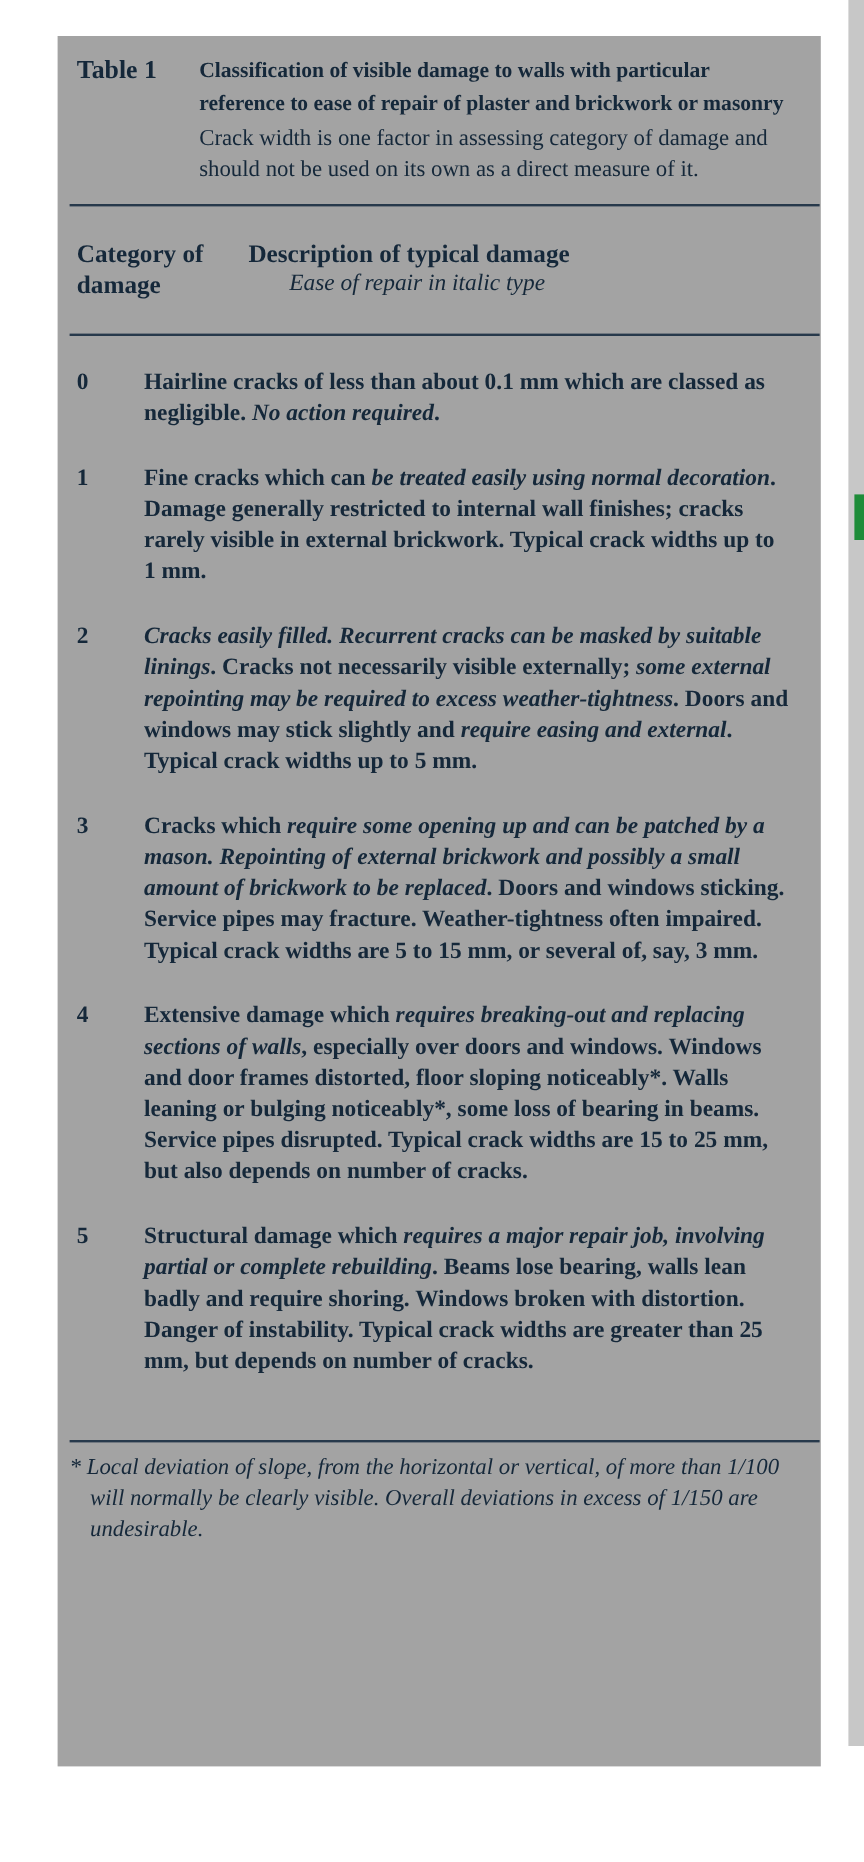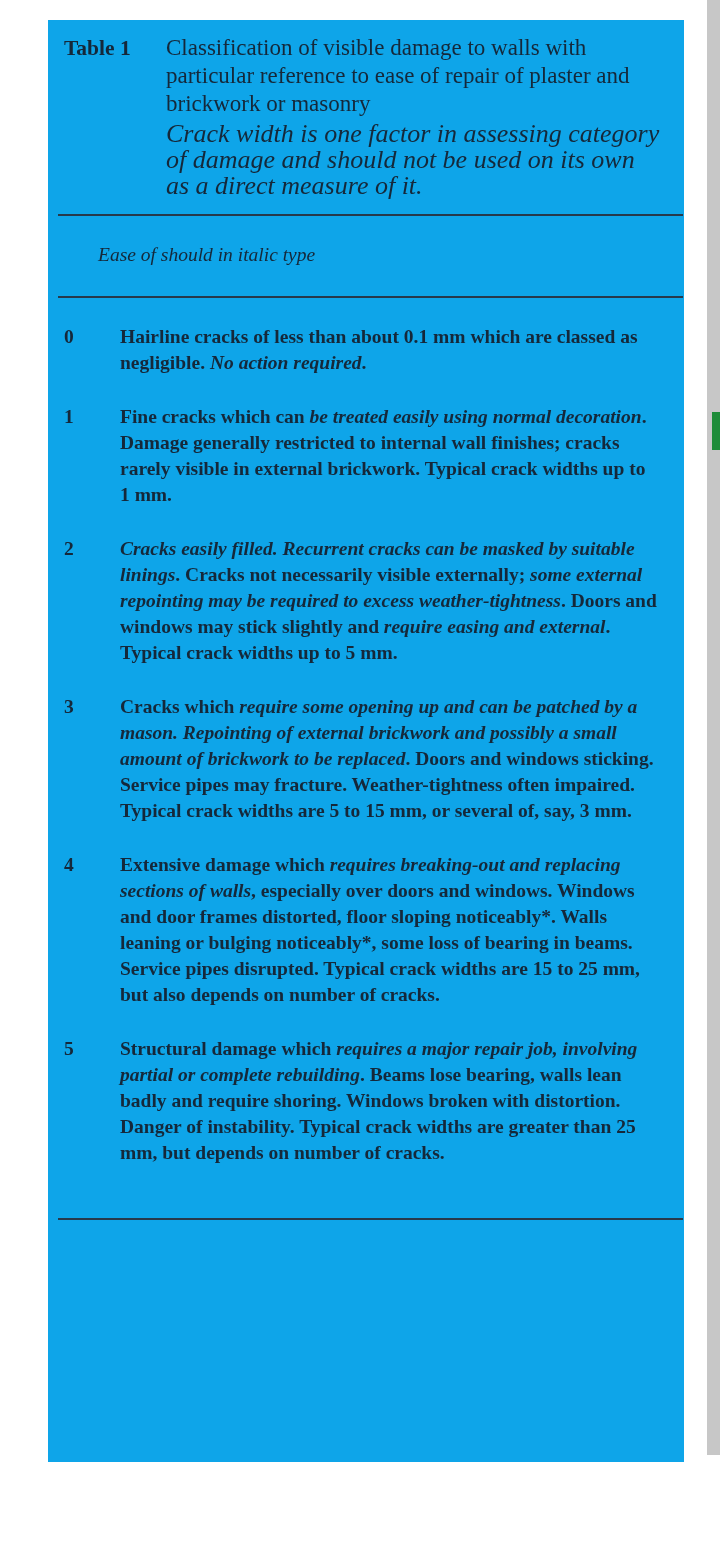--- a/index.html
+++ b/index.html
@@ -13,49 +13,48 @@
   }
   .page {
     position: relative;
     width: 720px;
     height: 1552px;
     overflow: hidden;
   }
   .panel {
     position: absolute;
     left: 48px;
-    top: 20px;
+    top: 30px;
     width: 636px;
     height: 1442px;
-    background: #0ea5e9;
+    background: #a3a3a3;
     color: #15283a;
     box-sizing: border-box;
     padding: 14px 24px 0 16px;
   }
   .header-row {
     display: flex;
   }
   .table-label {
     width: 102px;
     flex: 0 0 102px;
     font-weight: bold;
     font-size: 21.5px;
     line-height: 28px;
   }
   .table-title {
     flex: 1;
-    font-weight: normal;
-    font-size: 23px;
+    font-weight: bold;
+    font-size: 18px;
     line-height: 28px;
   }
   .table-subtitle {
     margin-left: 102px;
     margin-top: 3px;
-    font-style: italic;
-    font-size: 26px;
+    font-size: 19px;
     line-height: 26px;
     max-width: 494px;
   }
   .rule {
     height: 2px;
     background: #27394b;
     width: 625px;
     margin-left: -6px;
   }
   .rule-1 { margin-top: 15px; }
@@ -139,22 +138,24 @@
 
     <div class="header-row">
       <div class="table-label">Table 1</div>
       <div class="table-title">Classification of visible damage to walls with particular reference to ease of repair of plaster and brickwork or masonry</div>
     </div>
     <div class="table-subtitle">Crack width is one factor in assessing category of damage and should not be used on its own as a direct measure of it.</div>
 
     <div class="rule rule-1"></div>
 
     <div class="colhead">
+      <div class="col-category">Category of damage</div>
       <div class="col-desc">
-        <div class="col-desc-sub">Ease of should in italic type</div>
+        <div class="col-desc-title">Description of typical damage</div>
+        <div class="col-desc-sub">Ease of repair in italic type</div>
       </div>
     </div>
 
     <div class="rule rule-2"></div>
 
     <div class="damage-row first">
       <div class="num">0</div>
       <div class="desc">Hairline cracks of less than about 0.1 mm which are classed as negligible. <i>No action required</i>.</div>
     </div>
 
@@ -178,20 +179,21 @@
       <div class="desc">Extensive damage which <i>requires breaking-out and replacing sections of walls</i>, especially over doors and windows. Windows and door frames distorted, floor sloping noticeably*. Walls leaning or bulging noticeably*, some loss of bearing in beams. Service pipes disrupted. Typical crack widths are 15 to 25 mm, but also depends on number of cracks.</div>
     </div>
 
     <div class="damage-row">
       <div class="num">5</div>
       <div class="desc">Structural damage which <i>requires a major repair job, involving partial or complete rebuilding</i>. Beams lose bearing, walls lean badly and require shoring. Windows broken with distortion. Danger of instability. Typical crack widths are greater than 25 mm, but depends on number of cracks.</div>
     </div>
 
     <div class="rule rule-3"></div>
 
+    <div class="footnote">* Local deviation of slope, from the horizontal or vertical, of more than 1/100 will normally be clearly visible. Overall deviations in excess of 1/150 are undesirable.</div>
 
   </div>
 
   <div class="scroll-track">
     <div class="scroll-marker"></div>
   </div>
 
 </div>
 
 </body></html>

